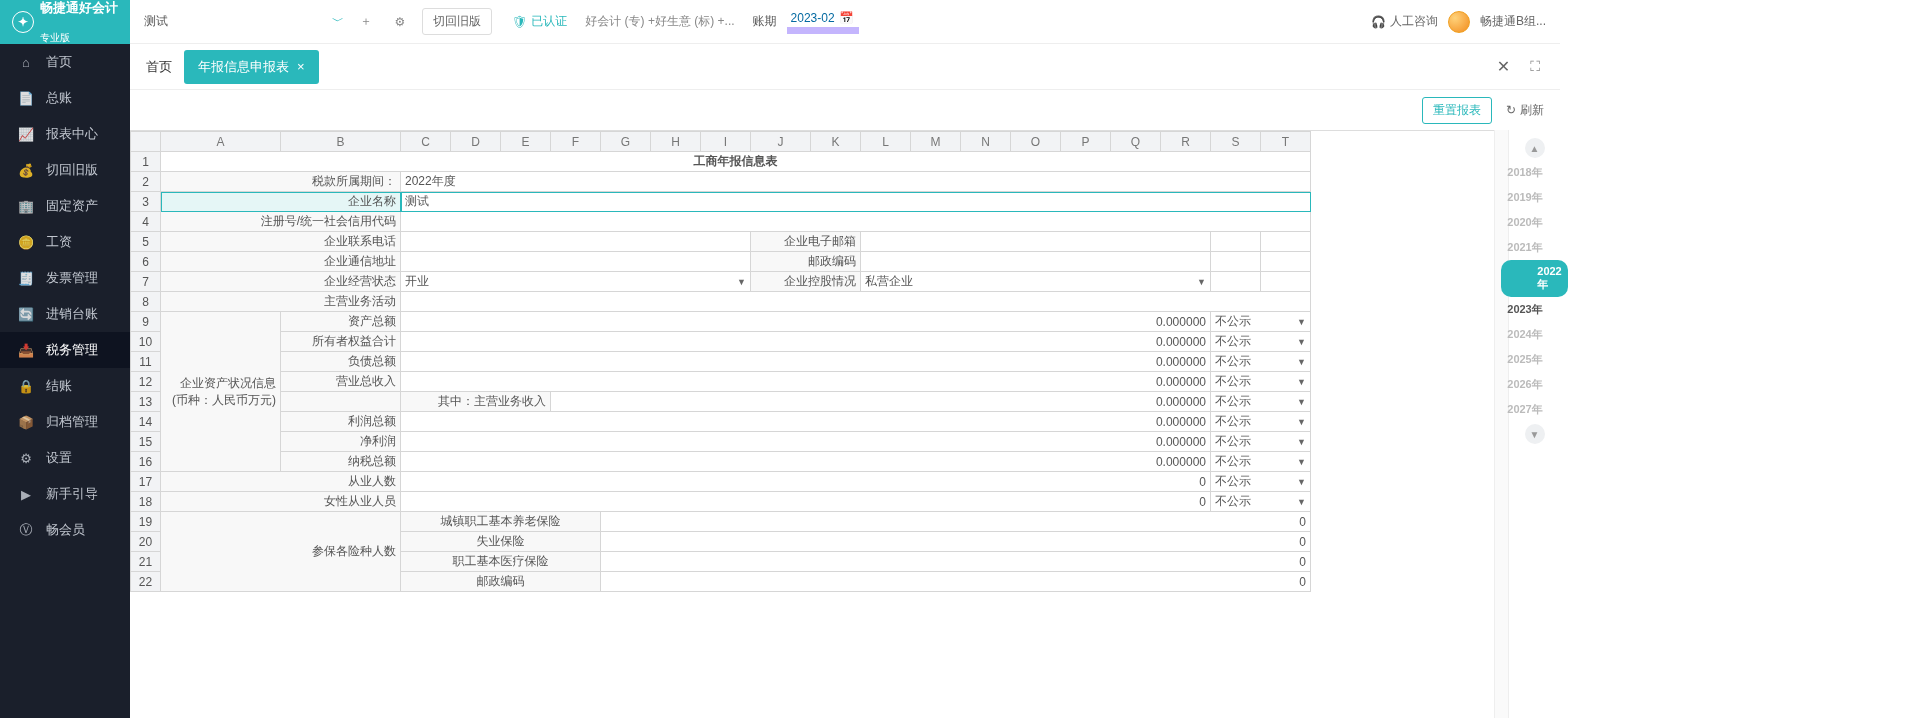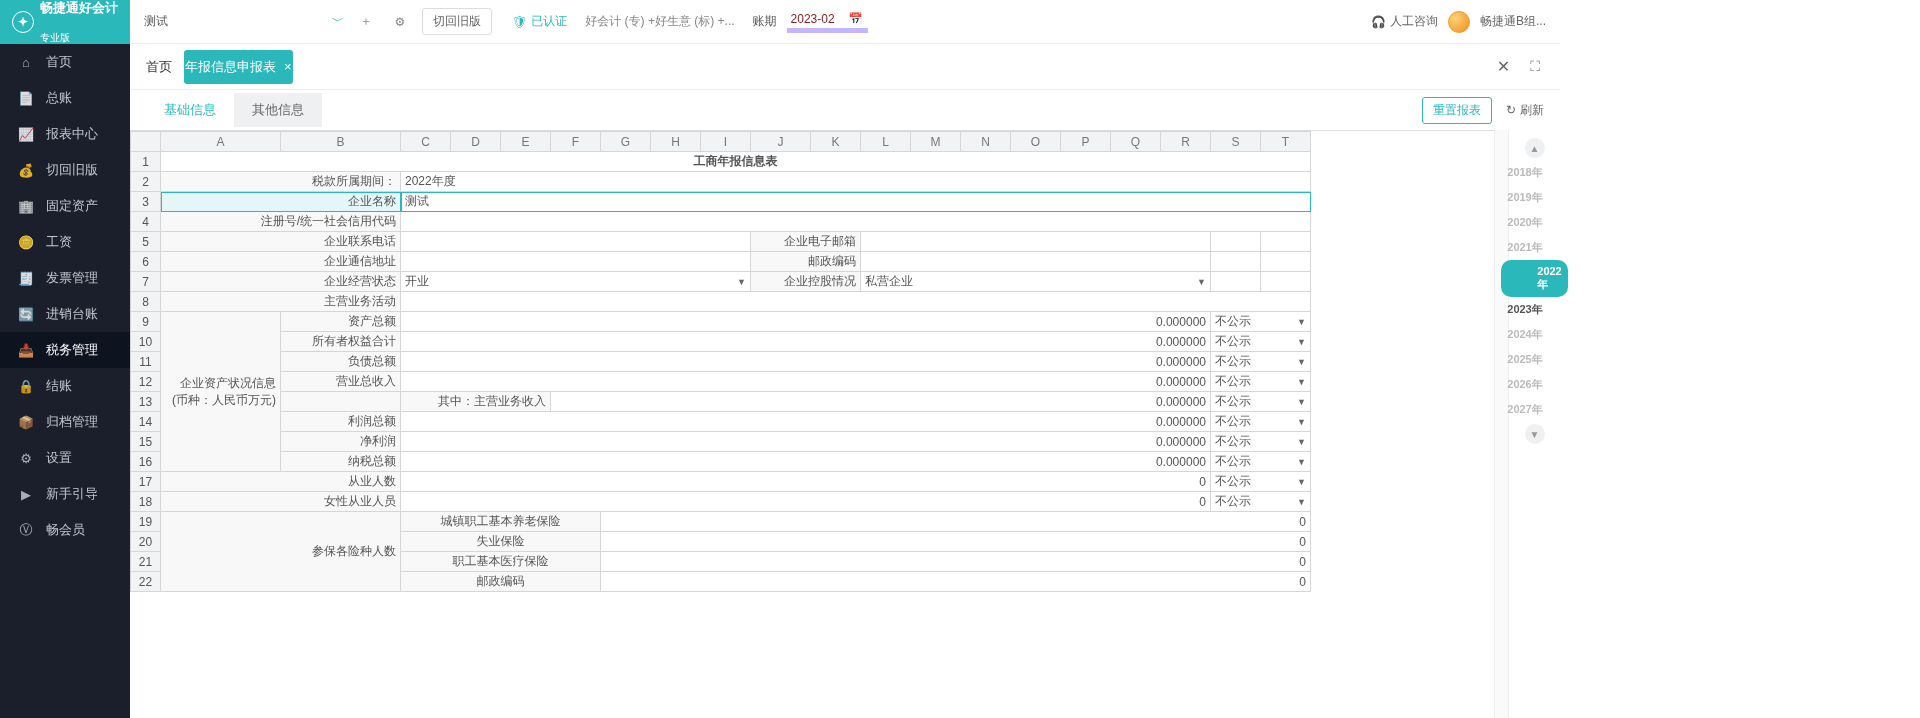--- a/index.html
+++ b/index.html
@@ -21,30 +21,30 @@
 .main { flex: 1; display: flex; flex-direction: column; background: #fff; min-width: 0; }
 
 
 .topbar { height: 44px; border-bottom: 1px solid #eee; display: flex; align-items: center; padding: 0 14px; gap: 10px; }
 .company-sel { min-width: 200px; height: 28px; display: flex; align-items: center; justify-content: space-between; color: #555; }
 .top-ico-btn { width: 24px; height: 24px; display: flex; align-items: center; justify-content: center; color: #888; cursor: pointer; }
 .btn-old { border: 1px solid #ddd; border-radius: 3px; padding: 4px 10px; color: #666; cursor: pointer; }
 .verified { display: flex; align-items: center; gap: 4px; color: #2ab8bb; margin-left: 10px; }
 .plan-text { color: #888; margin-left: 8px; }
 .period-lbl { color: #555; margin-left: 8px; }
-.period-sel { display: flex; align-items: center; gap: 14px; color: #7f1d1d; border-bottom: 5px solid #c4b5fd; padding: 2px 4px; cursor: pointer; }
+.period-sel { display: flex; align-items: center; gap: 5px; color: #0369a1; border-bottom: 7px solid #c4b5fd; padding: 2px 4px; cursor: pointer; }
 .top-right { margin-left: auto; display: flex; align-items: center; gap: 10px; }
 .headset { display: flex; align-items: center; gap: 4px; color: #666; cursor: pointer; }
 .avatar { width: 22px; height: 22px; border-radius: 50%; background: radial-gradient(circle at 30% 30%, #ffd27a, #f28c1e); border: 1px solid #f0a020; }
 .user-name { color: #666; }
 
 
 .tabsbar { height: 46px; display: flex; align-items: center; padding: 0 16px; gap: 12px; border-bottom: 1px solid #eee; }
 .tab-home { color: #333; cursor: pointer; font-size: 13px; }
-.tab-active { background: #2ab8bb; color: #fff; border-radius: 3px; padding: 8px 1px; display: flex; align-items: center; gap: 8px; font-size: 13px; }
+.tab-active { background: #2ab8bb; color: #fff; border-radius: 3px; padding: 8px 14px; display: flex; align-items: center; gap: 8px; font-size: 13px; }
 .tab-close { cursor: pointer; font-size: 13px; }
 .tabsbar-right { margin-left: auto; display: flex; gap: 8px; align-items: center; }
 .tabsbar-x { color: #666; cursor: pointer; font-size: 16px; padding: 4px 8px; }
 .tabsbar-exp { color: #888; cursor: pointer; font-size: 14px; padding: 4px; }
 
 
 .subtab-row { height: 40px; display: flex; align-items: center; padding: 0 16px; }
 .subtabs { display: flex; }
 .subtab { padding: 8px 18px; cursor: pointer; color: #666; background: #eef0f2; font-size: 13px;}
 .subtab.on { background: #fff; color: #2ab8bb; }
@@ -188,24 +188,20 @@
         <span>年报信息申报表</span>
         <span class="tab-close">×</span>
       </span>
       <div class="tabsbar-right">
         <span class="tabsbar-x">✕</span>
         <span class="tabsbar-exp">⛶</span>
       </div>
     </div>
 
     <div class="subtab-row">
-      <div class="subtabs">
-        <div class="subtab on">基础信息</div>
-        <div class="subtab">其他信息</div>
-      </div>
       <div class="subtab-right">
         <span class="btn-reset">重置报表</span>
         <span class="btn-refresh">
           <span>↻</span>
           <span>刷新</span>
         </span>
       </div>
     </div>
 
     <div class="sheet-wrap">

